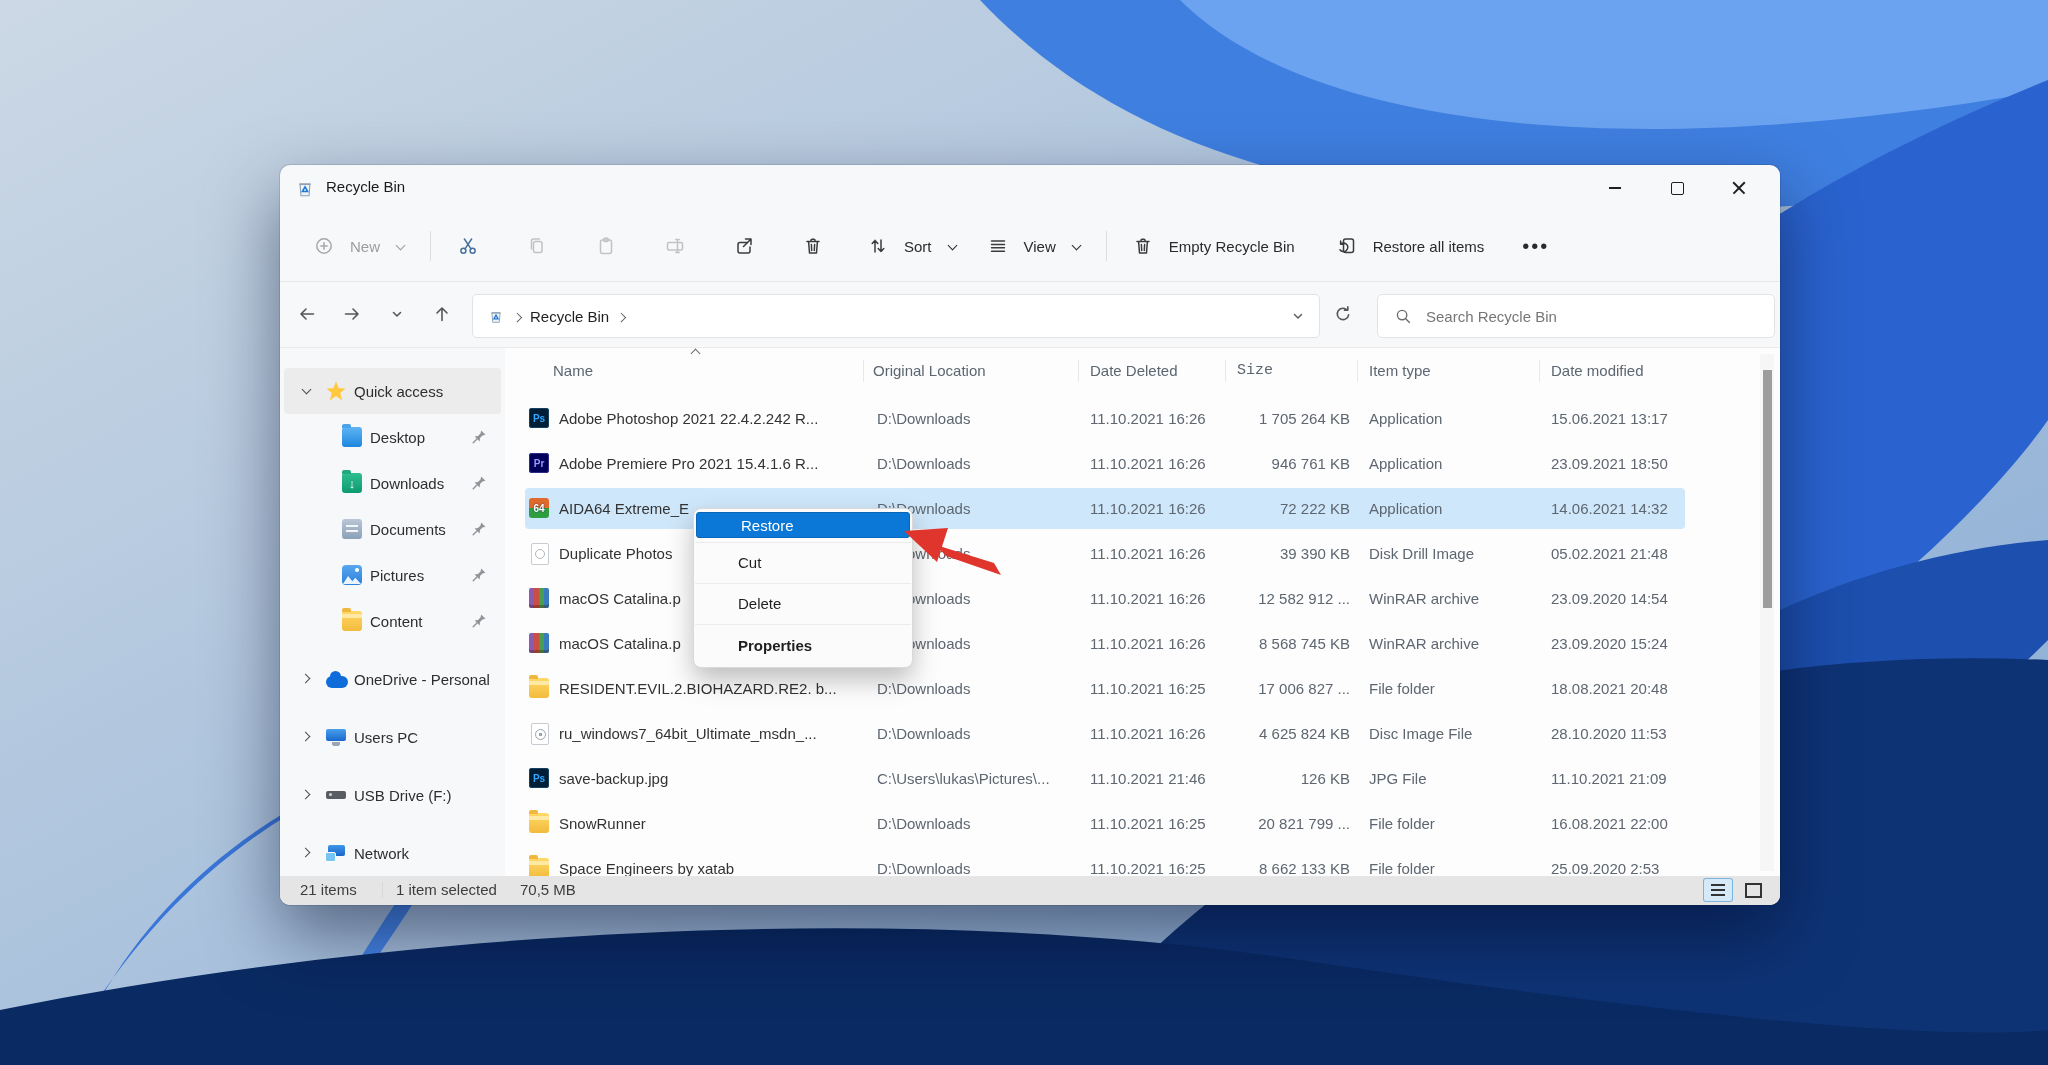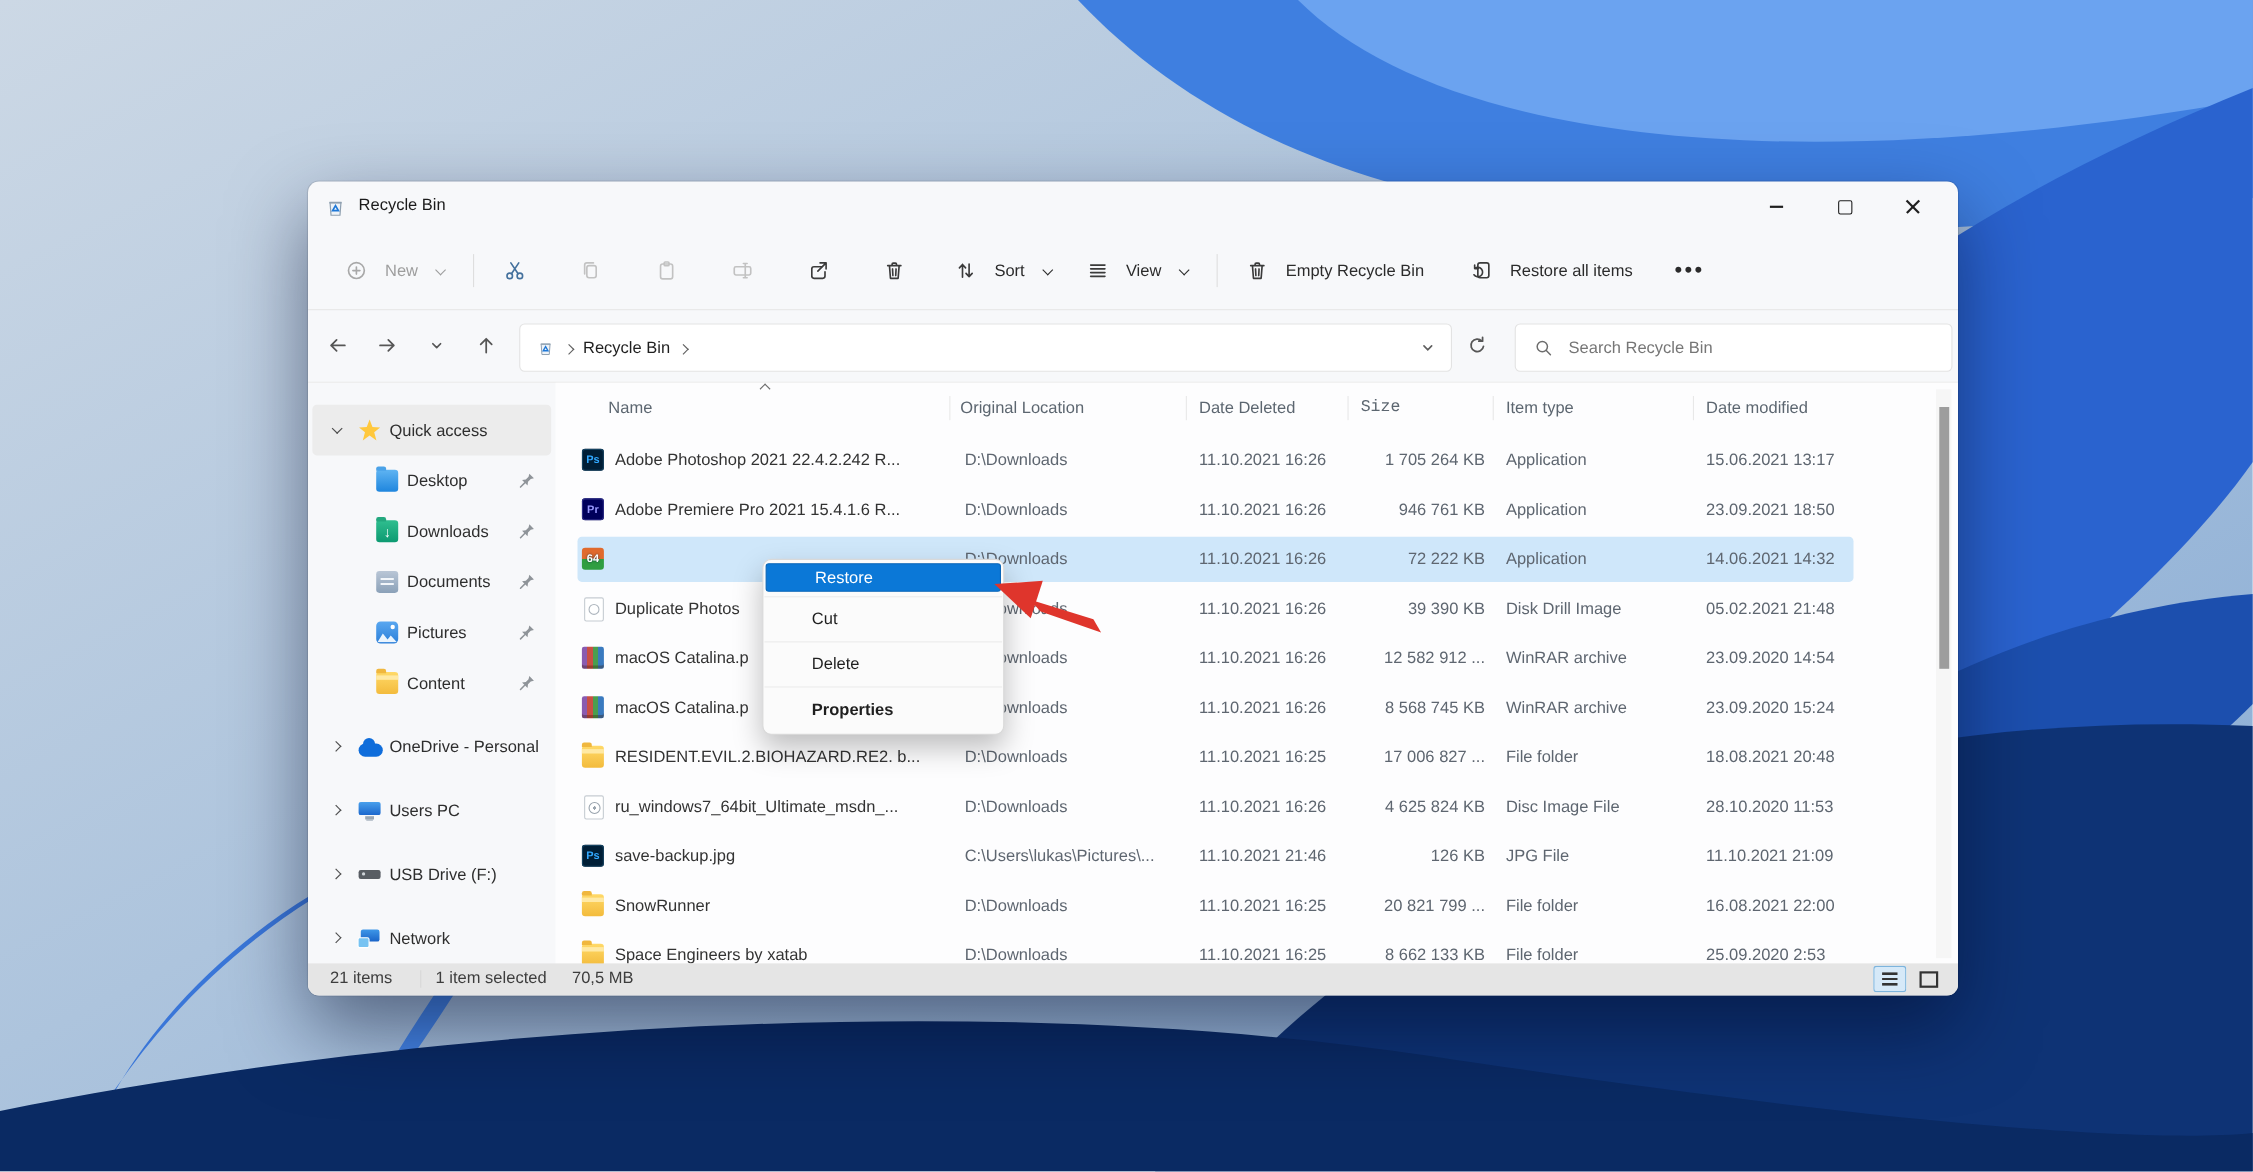--- a/index.html
+++ b/index.html
@@ -463,20 +463,21 @@
     <span class="fi premiere-icon"></span>
     <span class="fcell c-name">Adobe Premiere Pro 2021 15.4.1.6 R...</span>
     <span class="fcell c-loc">D:\Downloads</span>
     <span class="fcell c-del">11.10.2021 16:26</span>
     <span class="fcell c-size">946 761 KB</span>
     <span class="fcell c-type">Application</span>
     <span class="fcell c-mod">23.09.2021 18:50</span>
   </div>
           <div class="frow selected">
     <span class="fi aida64-icon"></span>
+    <span class="fcell c-name">AIDA64 Extreme_E</span>
     <span class="fcell c-loc">D:\Downloads</span>
     <span class="fcell c-del">11.10.2021 16:26</span>
     <span class="fcell c-size">72 222 KB</span>
     <span class="fcell c-type">Application</span>
     <span class="fcell c-mod">14.06.2021 14:32</span>
   </div>
           <div class="frow">
     <span class="fi diskdrill-icon"></span>
     <span class="fcell c-name">Duplicate Photos</span>
     <span class="fcell c-loc">D:\Downloads</span>

